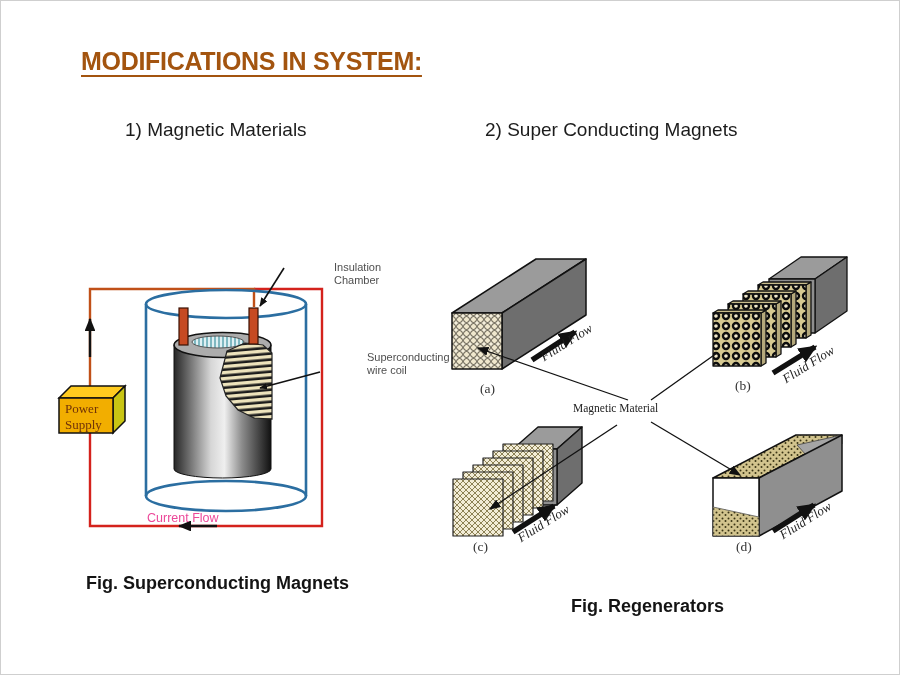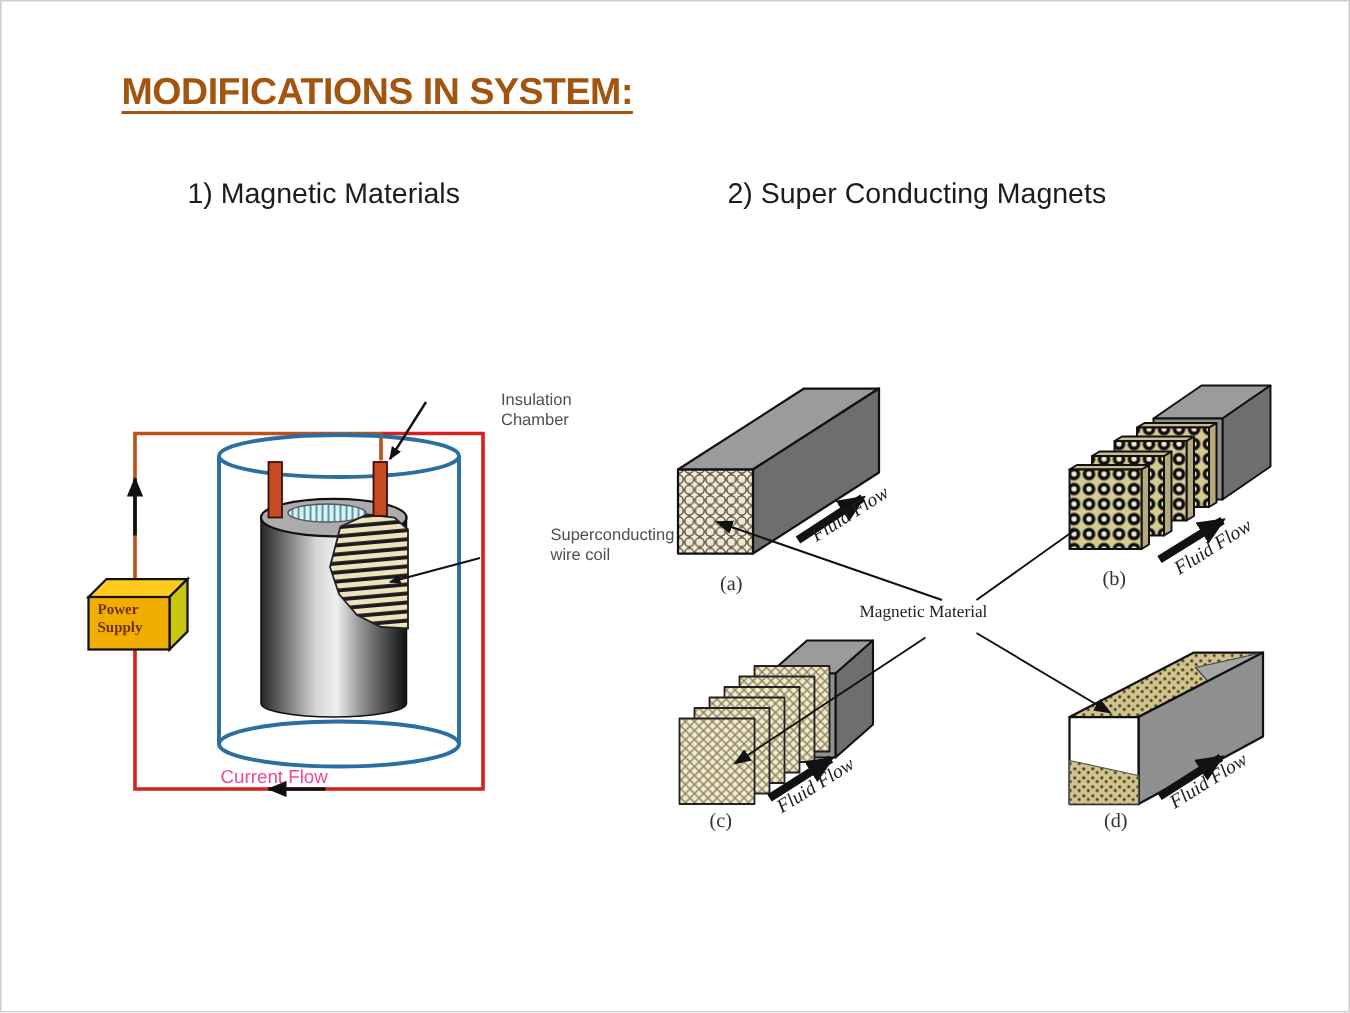--- a/index.html
+++ b/index.html
@@ -30,21 +30,21 @@
   svg.art{position:absolute;left:0;top:0;width:900px;height:675px;}
   .fig-label{
     position:absolute;font-size:11px;line-height:1.18;color:#4f4f4f;
     white-space:pre-line;font-family:"Liberation Sans",sans-serif;
   }
   .lbl-insulation{left:289px;top:260px;margin-left:44px;}
   .lbl-supercoil{left:322px;top:350px;padding-left:44px;}
   .lbl-current{left:146px;top:510px;font-size:12.5px;color:#ec4899;}
   .lbl-power{
     left:64px;top:400px;font-family:"Liberation Serif",serif;
-    font-size:10px;font-weight:bold;color:#703208;line-height:1.2;white-space:pre-line;
+    font-size:13px;font-weight:normal;color:#703208;line-height:1.2;white-space:pre-line;
   }
   .serif-label{
     position:absolute;font-family:"Liberation Serif",serif;color:#222;white-space:pre;
   }
   .lbl-magnetic-material{left:572px;top:401px;font-size:11.5px;}
   .variant-key{font-size:13.5px;color:#333;}
   .key-a{left:479px;top:380px;}
   .key-b{left:734px;top:377px;}
   .key-c{left:472px;top:538px;}
   .key-d{left:735px;top:538px;}
@@ -222,24 +222,26 @@
   <div class="item item-1">1) Magnetic Materials</div>
   <div class="item item-2">2) Super Conducting Magnets</div>
 
   <div class="fig-label lbl-insulation">Insulation
 Chamber</div>
   <div class="fig-label lbl-supercoil">Superconducting
 wire coil</div>
   <div class="lbl-power" style="position:absolute;">Power
 Supply</div>
   <div class="fig-label lbl-current">Current Flow</div>
+  <div class="caption caption-magnets">Fig. Superconducting Magnets</div>
 
   <div class="serif-label lbl-magnetic-material">Magnetic Material</div>
   <div class="serif-label variant-key key-a">(a)</div>
   <div class="serif-label variant-key key-b">(b)</div>
   <div class="serif-label variant-key key-c">(c)</div>
   <div class="serif-label variant-key key-d">(d)</div>
   <div class="fluid-flow ff-a">Fluid Flow</div>
   <div class="fluid-flow ff-b">Fluid Flow</div>
   <div class="fluid-flow ff-c">Fluid Flow</div>
   <div class="fluid-flow ff-d">Fluid Flow</div>
+  <div class="caption caption-regenerators">Fig. Regenerators</div>
 
 </div>
 
 </body></html>

